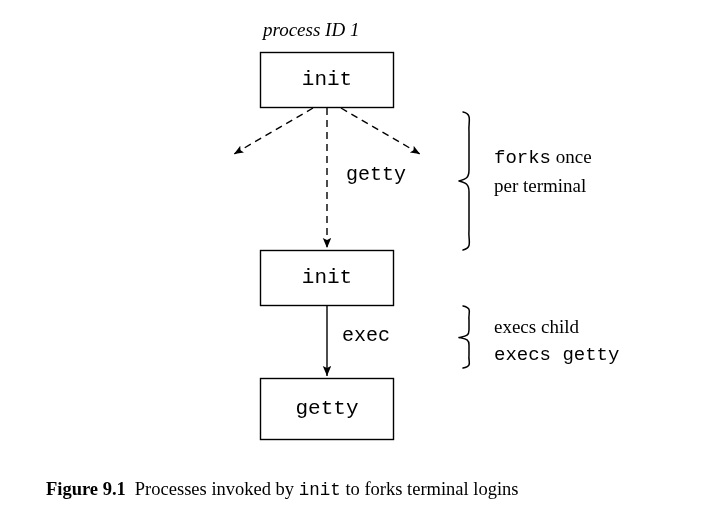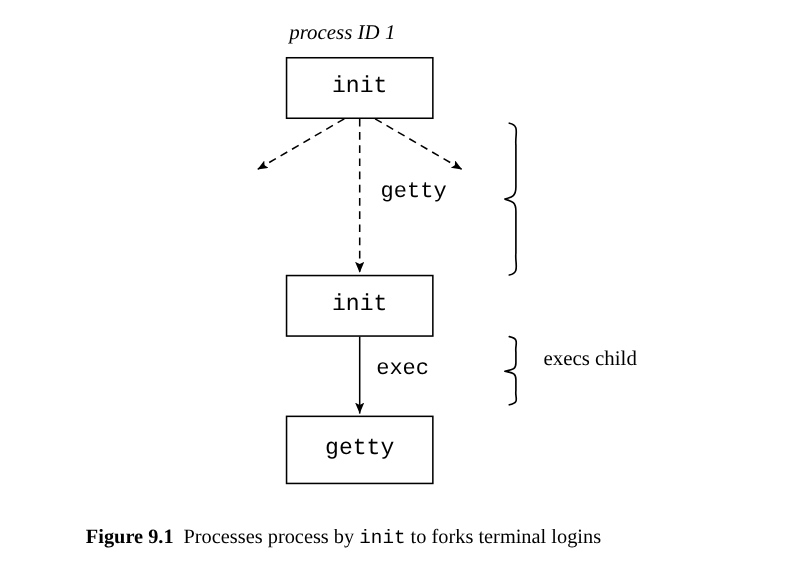--- a/index.html
+++ b/index.html
@@ -98,21 +98,20 @@
     left: 30px;
     top: 478px;
     width: 680px;
     font-family: "Liberation Serif", serif;
     font-size: 18.5px;
     line-height: 22px;
   }
   #caption .fignum {
     font-weight: bold;
     margin-right: 9px;
-    margin-left: 32px;
   }
   #caption .mono { font-size: 17.5px; }
 </style>
 </head>
 <body>
 
 <div id="figure-root">
 
   <svg id="diagram-svg" viewBox="0 0 725 522">
     <defs>
@@ -160,22 +159,31 @@
   <div class="txt box-label" id="box1-label">init</div>
 
   <div class="txt box-label" id="box2-label">init</div>
 
   <div class="txt box-label" id="box3-label">getty</div>
 
   <div class="txt" id="fork-label">getty</div>
 
   <div class="txt" id="exec-label">exec</div>
 
+  <div class="annot" id="annot-top">
+    <span class="line">
+      <span class="mono">forks</span><span class="serif"> once</span>
+    </span>
+    <span class="line serif">per terminal</span>
+  </div>
 
   <div class="annot" id="annot-bottom">
     <span class="line serif">execs child</span>
+    <span class="line">
+      <span class="mono">execs</span><span class="mono"> getty</span>
+    </span>
   </div>
 
   <div id="caption">
-    <span class="fignum">Figure 9.1</span><span>Processes process by</span> <span class="mono">init</span> <span>to forks terminal logins</span>
+    <span class="fignum">Figure 9.1</span><span>Processes invoked by</span> <span class="mono">init</span> <span>to forks terminal logins</span>
   </div>
 
 </div>
 
 </body></html>

